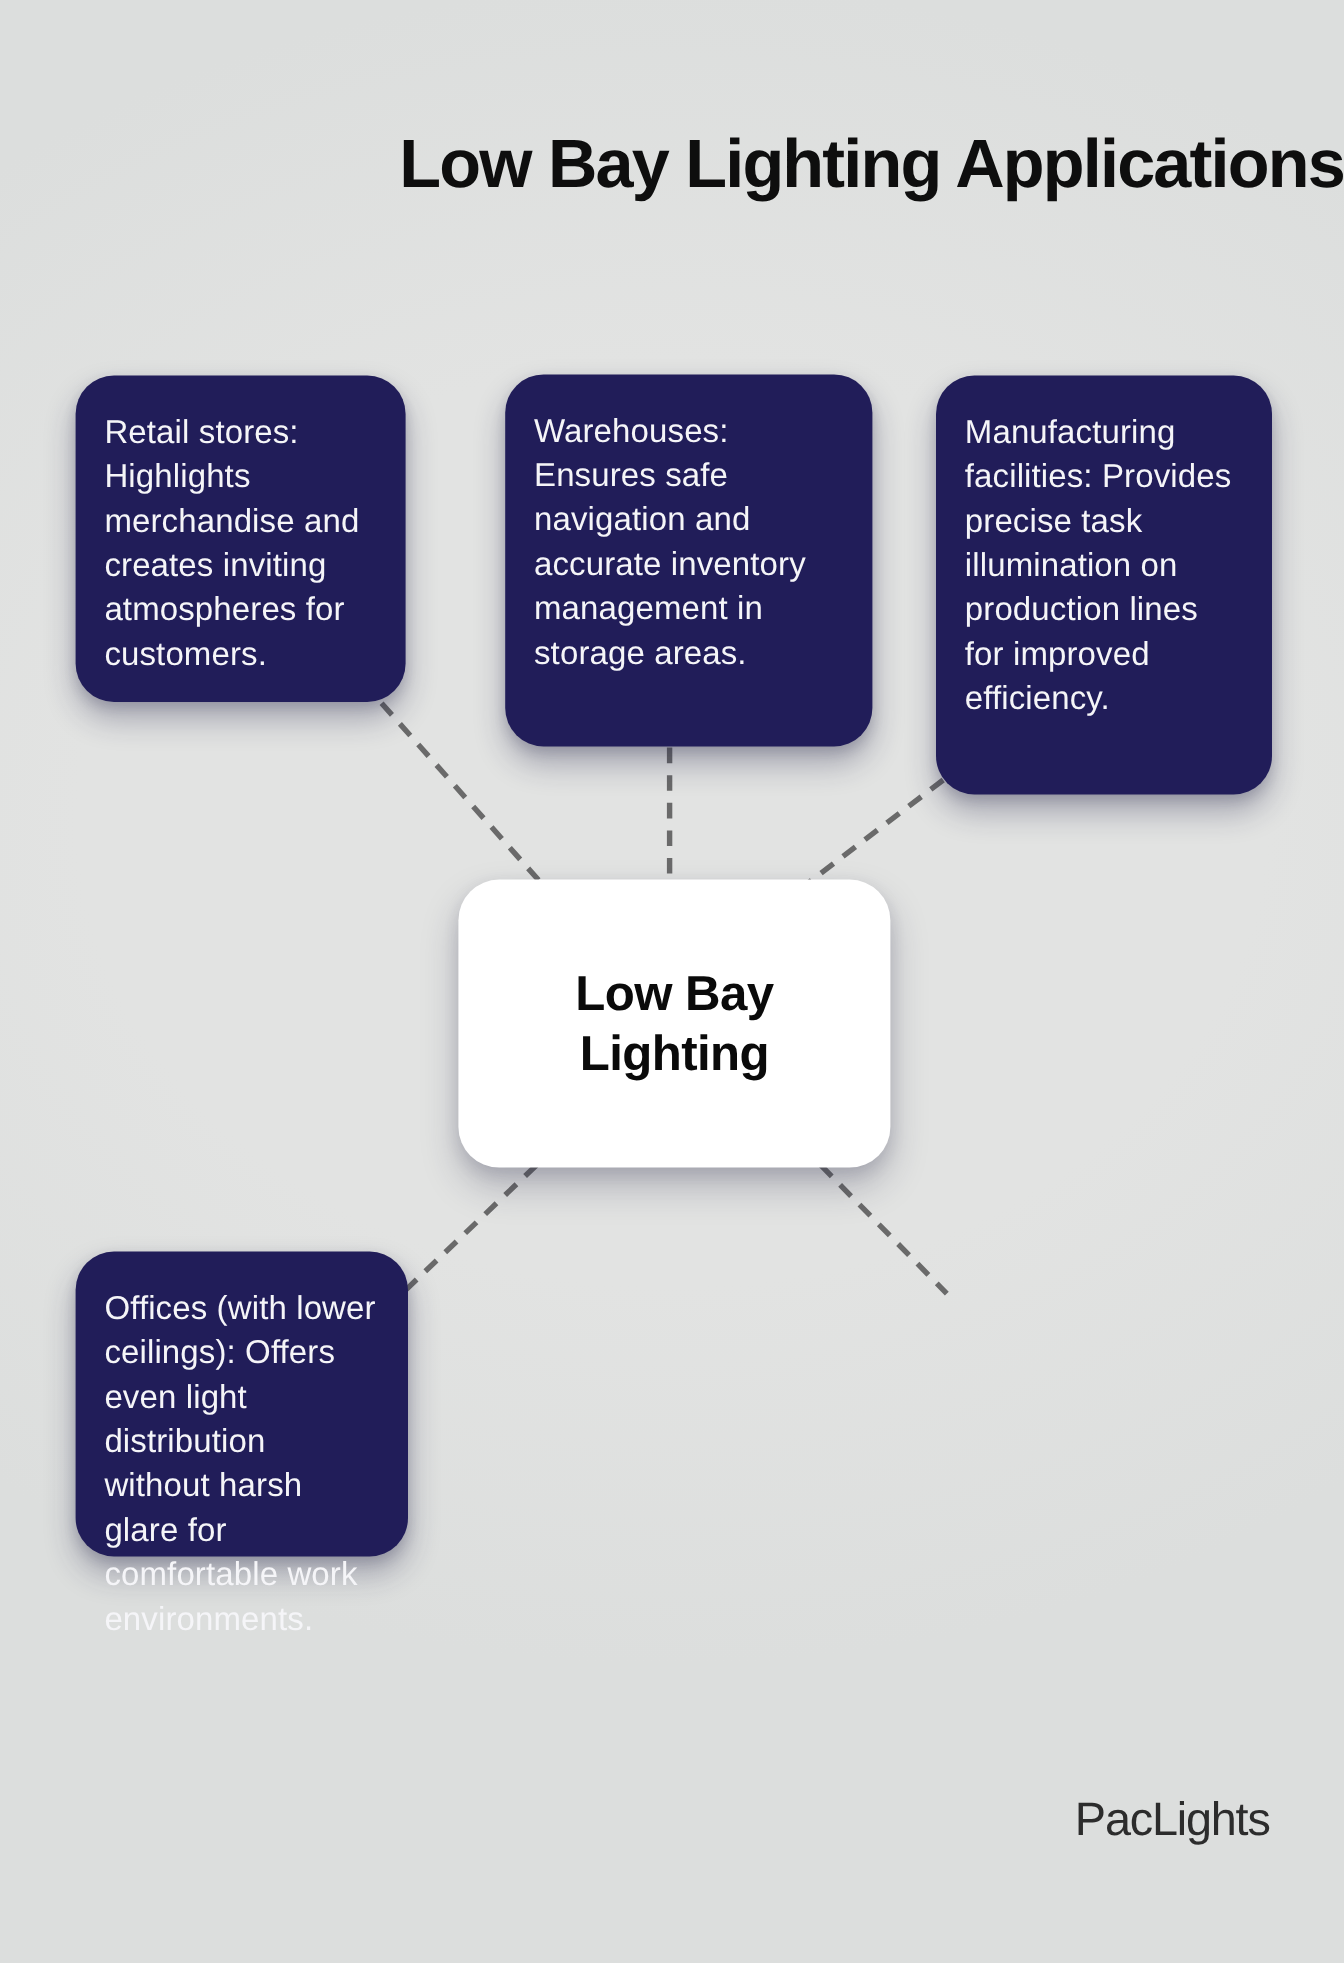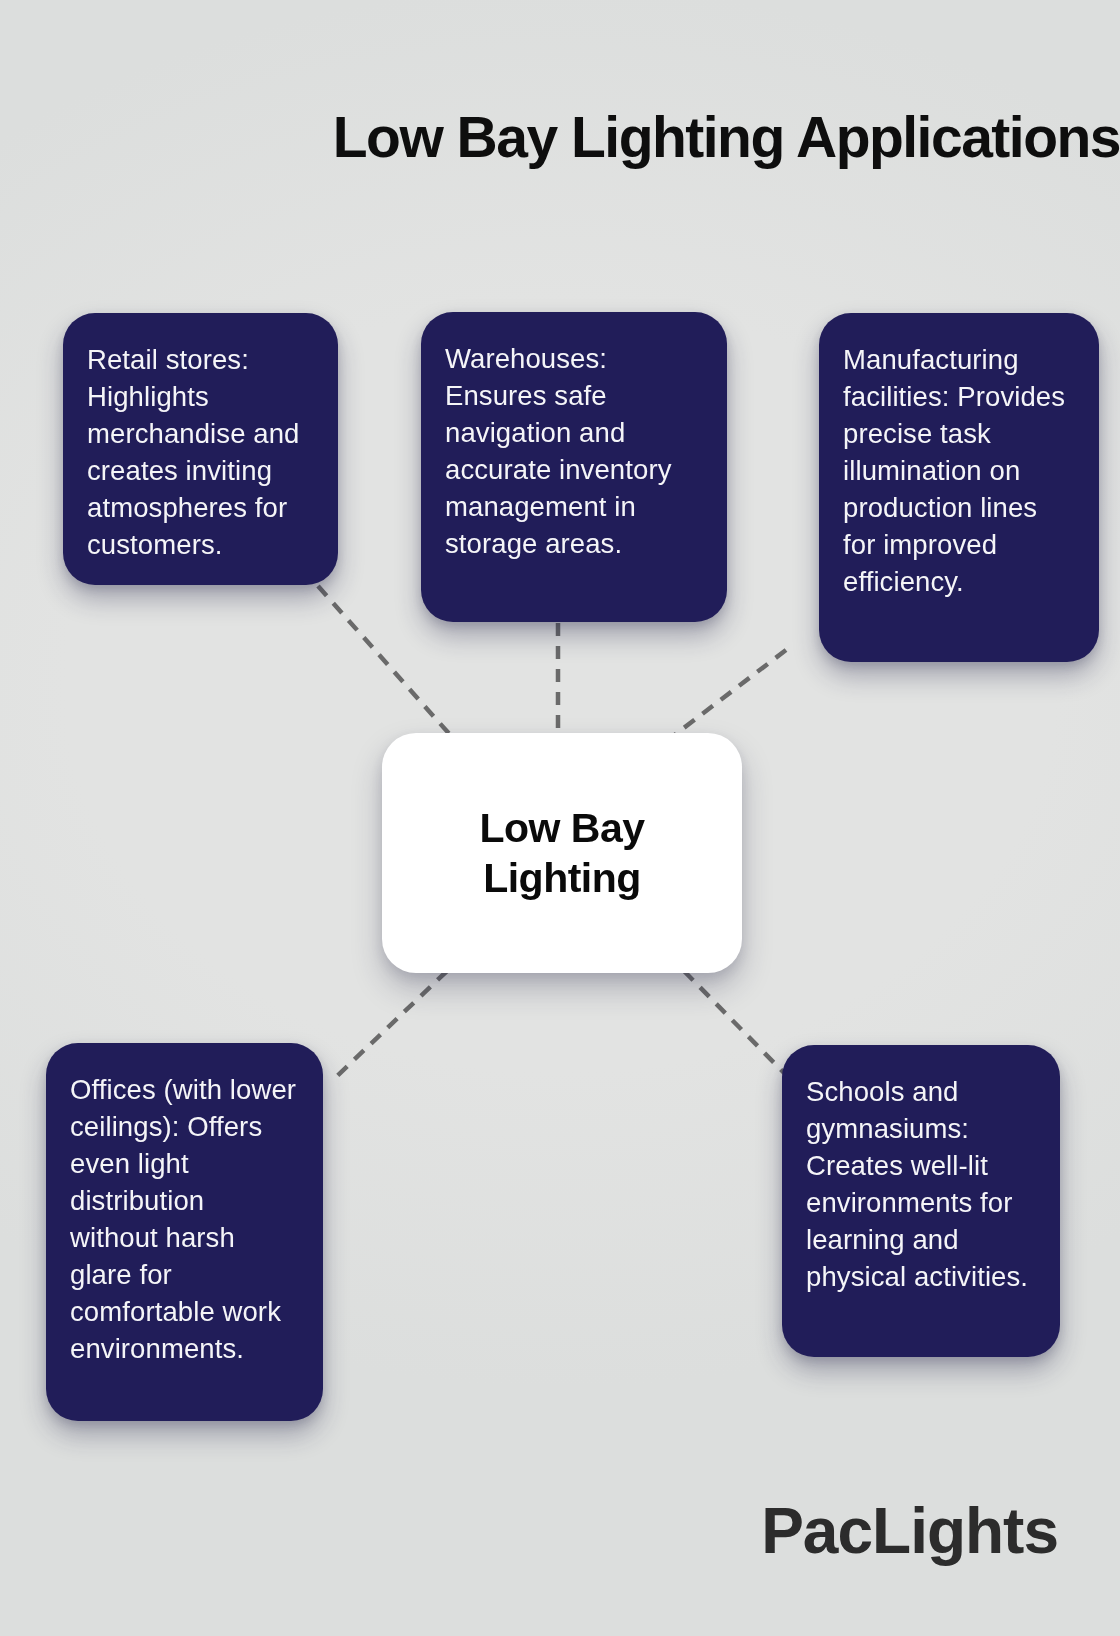--- a/index.html
+++ b/index.html
@@ -60,22 +60,22 @@
   .node p {
     margin: 0;
     font-size: 27.5px;
     line-height: 37px;
     font-weight: 400;
     letter-spacing: 0.1px;
   }
 
   .node-retail        { left: 63px;  top: 313px;  width: 275px; height: 272px; }
   .node-warehouses    { left: 421px; top: 312px;  width: 306px; height: 310px; }
-  .node-manufacturing { left: 819px; top: 313px;  width: 280px; height: 349px; }
-  .node-offices       { left: 46px;  top: 1043px; width: 277px; height: 378px; }
+  .node-manufacturing { left: 780px; top: 313px;  width: 280px; height: 349px; }
+  .node-offices       { left: 63px;  top: 1043px; width: 277px; height: 254px; }
   .node-schools       { left: 782px; top: 1045px; width: 278px; height: 312px; }
 
   .center-node {
     position: absolute;
     left: 382px;
     top: 733px;
     width: 360px;
     height: 240px;
     box-sizing: border-box;
     background: var(--center-fill, #ffffff);
@@ -93,23 +93,23 @@
     line-height: 1.22;
     font-weight: 700;
     letter-spacing: -0.5px;
     color: var(--center-text, #0a0a0a);
   }
 
   .logo {
     position: absolute;
     top: 1496px;
     right: 62px;
-    font-size: 64px;
+    font-size: 39px;
     line-height: 1.1;
-    font-weight: 700;
+    font-weight: 400;
     letter-spacing: -1px;
     color: var(--logo-text, #2c2c2c);
   }
 </style>
 </head>
 <body>
 
 <div class="canvas">
 
   <h1 class="page-title">Low Bay Lighting Applications</h1>
@@ -135,19 +135,16 @@
   </div>
 
   <div class="center-node">
     <span class="label">Low Bay Lighting</span>
   </div>
 
   <div class="node node-offices">
     <p>Offices (with lower ceilings): Offers even light distribution without harsh glare for comfortable work environments.</p>
   </div>
 
-  <div class="node node-schools">
-    <p>Schools and gymnasiums: Creates well-lit environments for learning and physical activities.</p>
-  </div>
 
   <div class="logo">PacLights</div>
 
 </div>
 
 </body></html>

